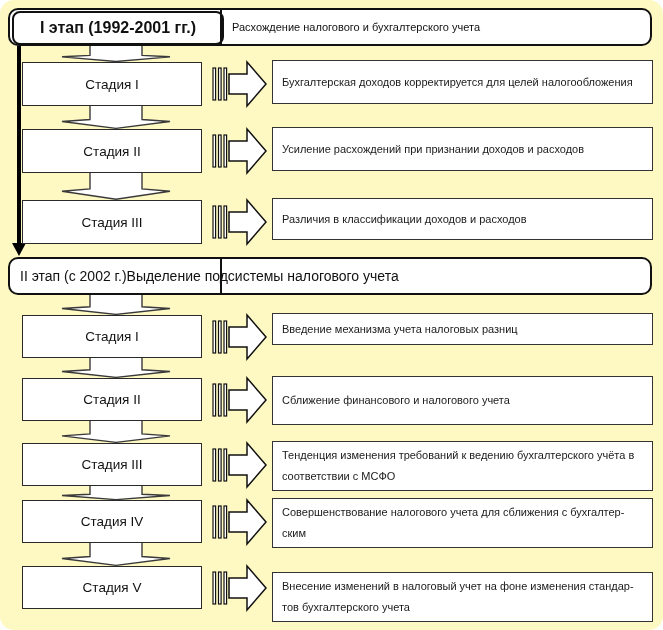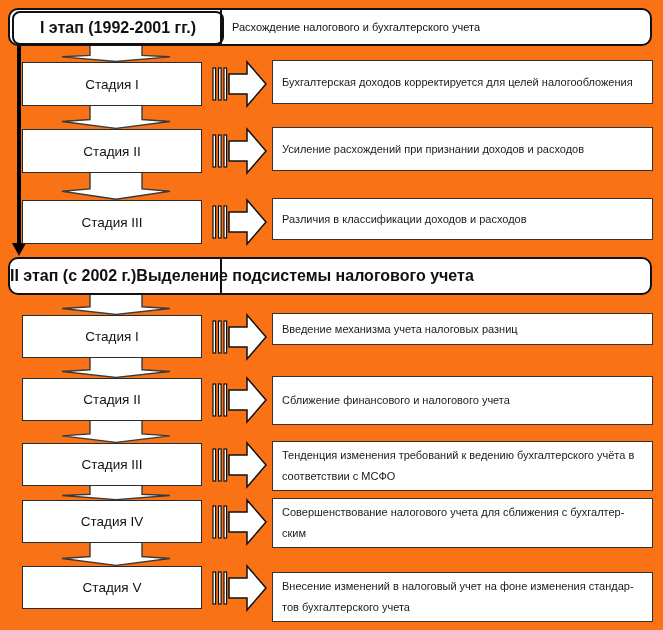--- a/index.html
+++ b/index.html
@@ -1,18 +1,18 @@
 <!DOCTYPE html>
 <html><head>
 <meta charset="utf-8">
 <style>
   html,body{margin:0;padding:0;background:#ffffff;}
   #canvas{
-    position:relative;width:663px;height:630px;background:#f97316;
-    font-family:"Liberation Sans",sans-serif;color:#111;overflow:hidden;
+    position:relative;width:663px;height:630px;background:#fef9c3;
+    font-family:"Liberation Sans",sans-serif;color:#111;overflow:hidden;border-radius:14px;
   }
   
   .header-box{
     position:absolute;left:8px;width:644px;height:38px;
     border:2px solid #111;border-radius:10px;background:#fff;box-sizing:border-box;
   }
   .h1{top:8px;}
   .h2{top:257px;display:flex;align-items:center;}
   .h1-label-box{
     position:absolute;left:2px;top:1px;width:208px;height:30px;
@@ -21,21 +21,21 @@
     font-size:16px;font-weight:bold;white-space:nowrap;
   }
   .h-divider{position:absolute;top:0;bottom:0;width:1.5px;background:#111;}
   .h1 .h-divider{left:210px;}
   .h2 .h-divider{left:210px;}
   .h1-desc{
     position:absolute;left:222px;top:0;height:34px;display:flex;align-items:center;
     font-size:11px;font-weight:normal;white-space:nowrap;
   }
   .h2-text{
-    position:relative;z-index:2;font-size:16px;white-space:nowrap;font-weight:bold;
+    position:relative;z-index:2;padding-left:10px;font-size:14px;white-space:nowrap;
   }
   
   .tline{position:absolute;left:17px;top:46px;width:4px;height:198px;background:#000;}
   .tline-head{
     position:absolute;left:12px;top:243px;width:0;height:0;
     border-left:7px solid transparent;border-right:7px solid transparent;
     border-top:13px solid #000;
   }
   
   .row{position:absolute;left:0;width:663px;}

